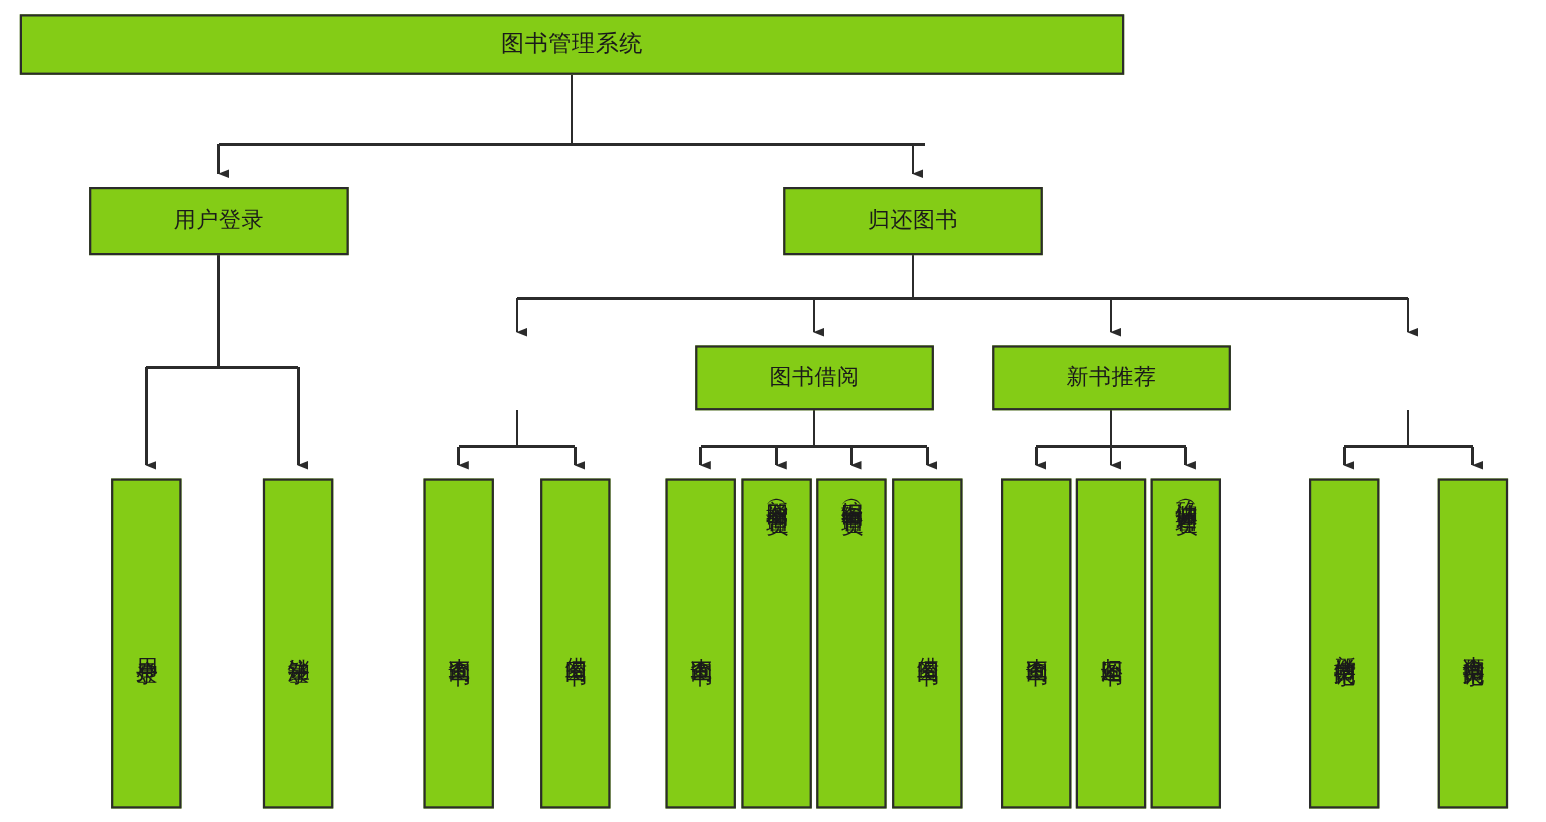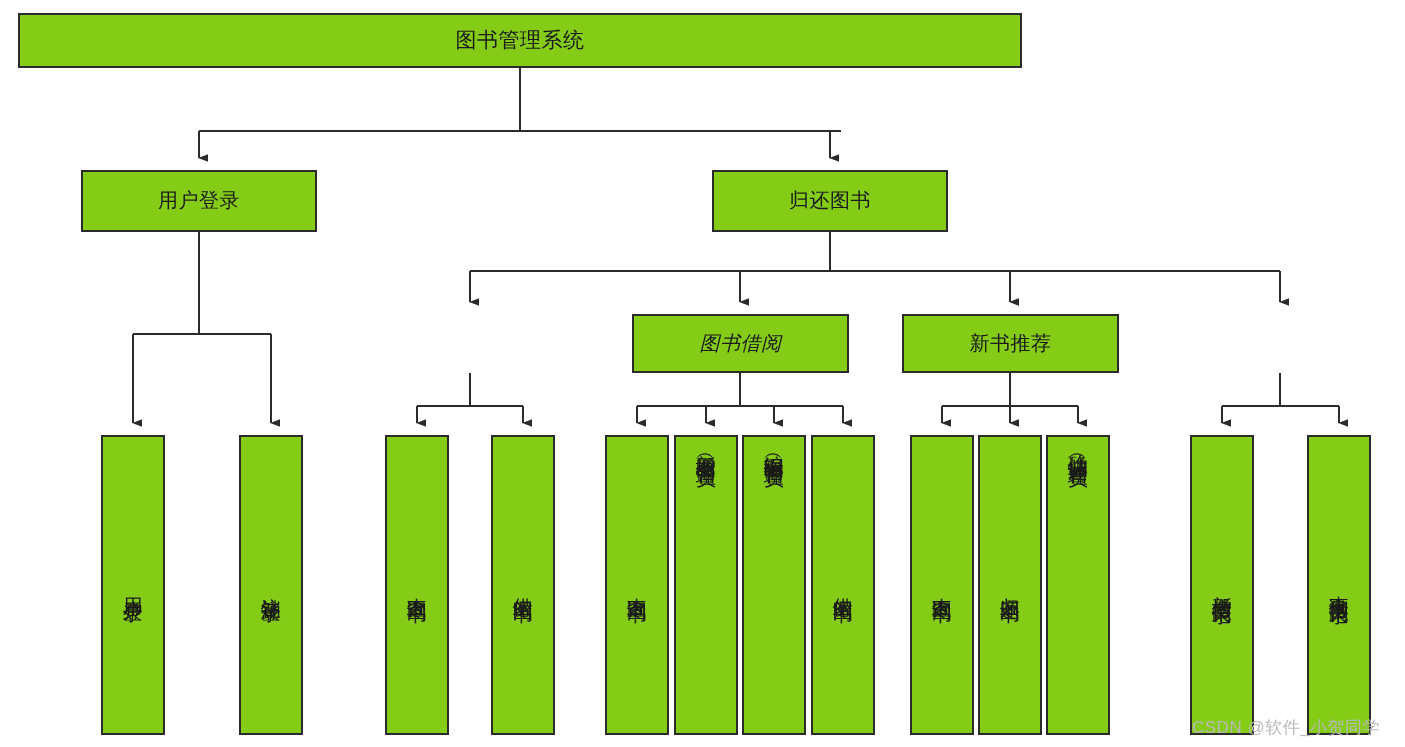--- a/index.html
+++ b/index.html
@@ -135,21 +135,21 @@
 
   <div class="node-box horizontal" style="left:81px; top:170px; width:236px; height:62px;">
     <span class="node-label">用户登录</span>
   </div>
 
   <div class="node-box horizontal" style="left:712px; top:170px; width:236px; height:62px;">
     <span class="node-label">归还图书</span>
   </div>
 
 
-  <div class="node-box horizontal" style="left:632px; top:314px; width:217px; height:59px;font-style:italic;">
+  <div class="node-box horizontal" style="left:632px; top:314px; width:217px; height:59px;">
     <span class="node-label">图书借阅</span>
   </div>
 
   <div class="node-box horizontal" style="left:902px; top:314px; width:217px; height:59px;">
     <span class="node-label">新书推荐</span>
   </div>
 
 
   <div class="node-box vertical center-v" style="left:101px; top:435px; width:64px; height:300px;">
     <span class="node-label">用户登录</span>
@@ -196,15 +196,14 @@
   </div>
 
   <div class="node-box vertical center-v" style="left:1190px; top:435px; width:64px; height:300px;">
     <span class="node-label">新增借阅记录</span>
   </div>
 
   <div class="node-box vertical center-v" style="left:1307px; top:435px; width:64px; height:300px;">
     <span class="node-label">查询借阅记录</span>
   </div>
 
-  <div class="watermark" style="left:1192px; top:716px;">CSDN @软件_小贺同学</div>
 
 </div>
 
 </body></html>

